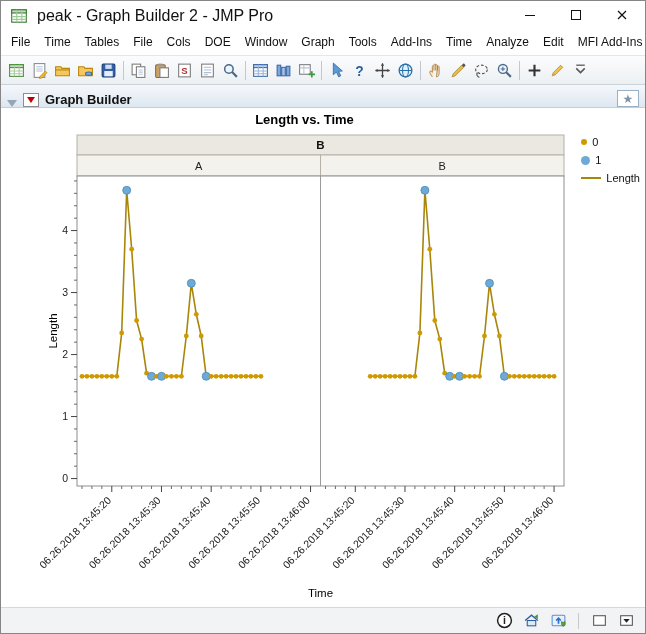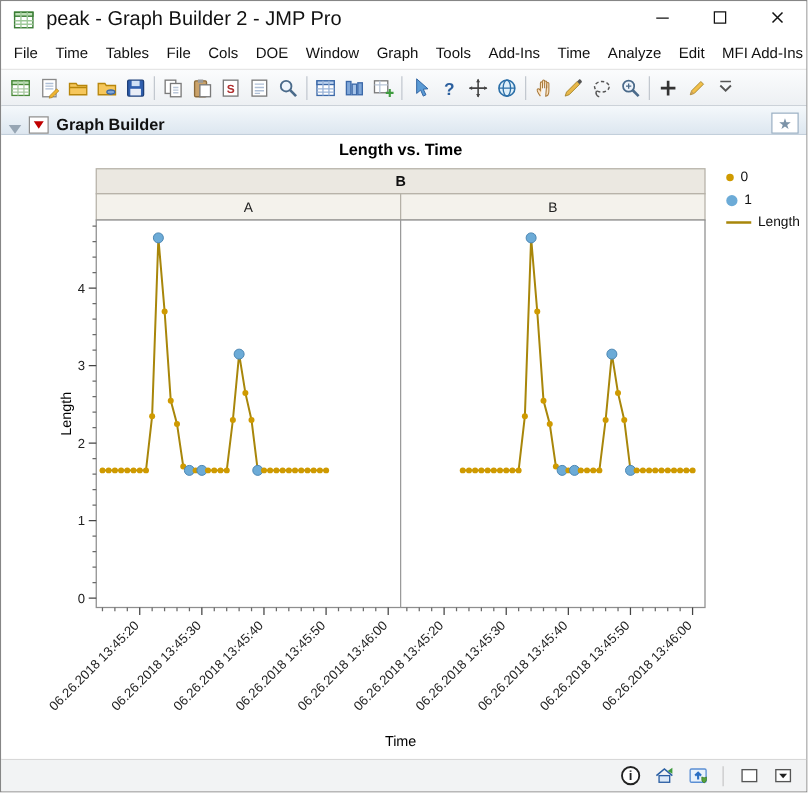--- a/index.html
+++ b/index.html
@@ -41,21 +41,21 @@
   }
   .collapse-tri { width:0; height:0; border-left:5px solid transparent; border-right:5px solid transparent; border-top:7px solid #97a6b4; }
   .red-tri-btn { width:16px; height:14px; background:#fff; border:1px solid #8e8e8e; display:flex; align-items:center; justify-content:center; }
   .red-tri { width:0; height:0; border-left:4px solid transparent; border-right:4px solid transparent; border-top:6px solid #c00000; }
   .outline-title { font-weight:bold; font-size:13px; color:#111; }
   .star-btn { margin-left:auto; width:22px; height:17px; background:#fff; border:1px solid #9ab0c4; display:flex; align-items:center; justify-content:center; font-size:12px; color:#7c93a8; line-height:1; }
   
   .content { position:relative; flex:1 1 auto; background:#fff; overflow:hidden; }
   #chart-svg { position:absolute; left:0; top:0; }
   svg { font-family:"Liberation Sans", sans-serif; }
-  .chart-title { position:absolute; left:76px; width:487px; top:4px; text-align:center; font-weight:bold; font-size:13px; color:#000; }
+  .chart-title { position:absolute; left:60px; width:487px; top:4px; text-align:center; font-weight:bold; font-size:13px; color:#000; }
   .legend { position:absolute; top:28px; right:5px; display:flex; flex-direction:column; gap:6px; font-size:11px; color:#111; }
   .legend-item { display:flex; align-items:center; gap:5px; min-height:11px; }
   .sw-dot-small { width:6px; height:6px; border-radius:50%; flex:0 0 auto; }
   .sw-dot-large { width:9px; height:9px; border-radius:50%; flex:0 0 auto; }
   .sw-line { width:20px; height:0; border-top:2px solid; flex:0 0 auto; }
   
   .statusbar {
     height:26px; flex:0 0 auto; display:flex; align-items:center; justify-content:flex-end;
     gap:9px; padding:0 10px;
     background:#f2f3f4; border-top:1px solid #d8d8d8;

